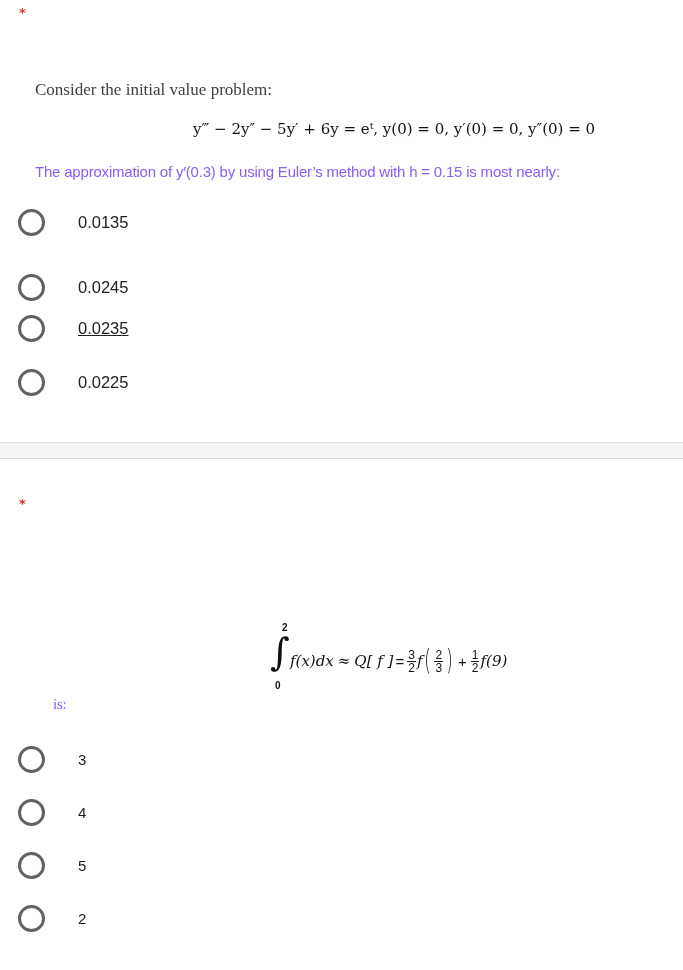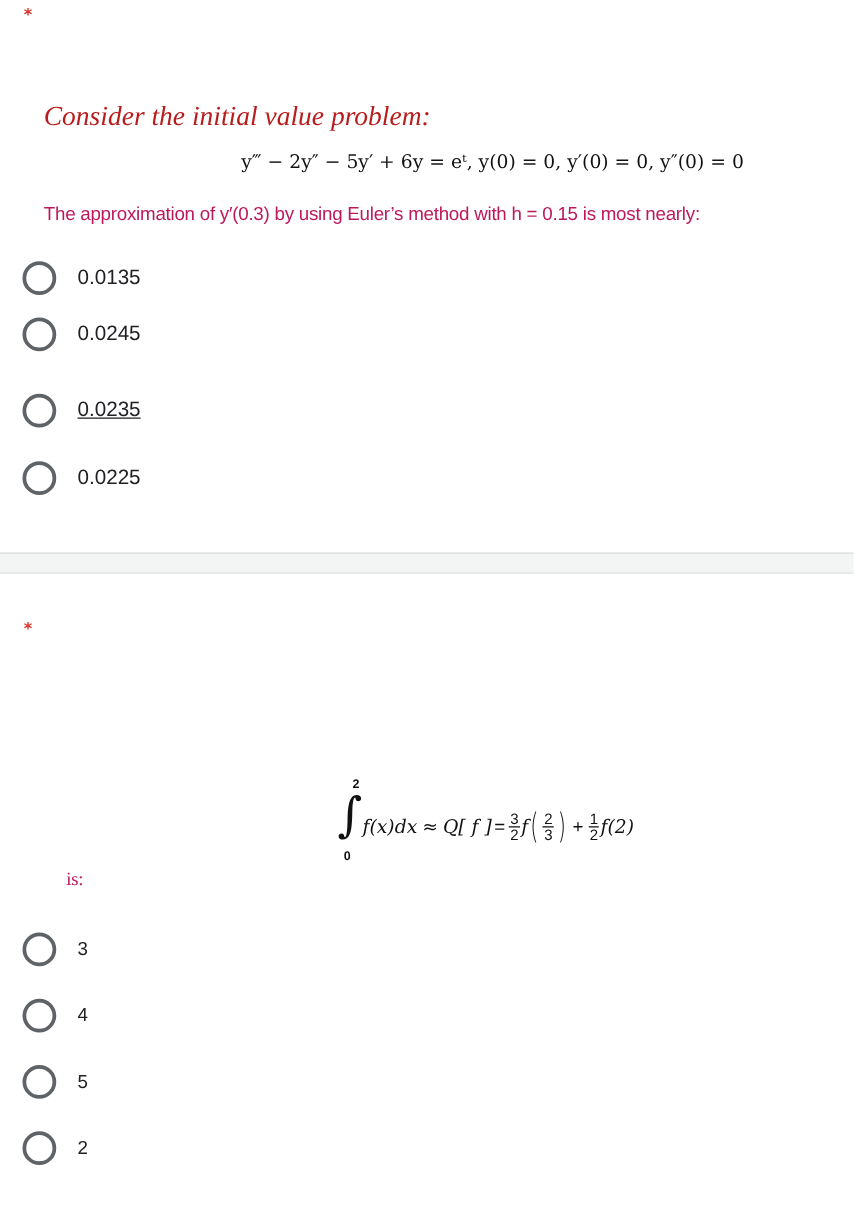--- a/index.html
+++ b/index.html
@@ -16,33 +16,33 @@
       border-top: 1px solid #d9dcdc;
       border-bottom: 1px solid #d9dcdc;
     }
 
     .required {
       position: absolute; color: #d93025; font-size: 13px; font-weight: bold;
       font-family: "DejaVu Sans", sans-serif;
     }
 
     .serif-text {
-      position: absolute; font-family: "Liberation Serif", serif; font-size: 22px; color: #b91c1c; font-style: italic;
+      position: absolute; font-family: "Liberation Serif", serif; font-size: 17px; color: #404040;
     }
     .math-line {
       position: absolute; font-family: "DejaVu Serif", serif; font-size: 15px; color: #111;
       white-space: nowrap;
     }
     .calibri-text {
-      position: absolute; font-family: "Liberation Sans", sans-serif; font-size: 15px; color: #be185d;
+      position: absolute; font-family: "Liberation Sans", sans-serif; font-size: 15px; color: #8b5cf6;
       white-space: nowrap; letter-spacing: -0.2px;
     }
 
     .option {
-      position: absolute; left: 18px; height: 30px; display: flex; align-items: center; cursor: pointer;
+      position: absolute; left: 18px; height: 30px; display: flex; align-items: center; cursor: pointer; gap: 16px;
     }
     .radio {
       width: 27px; height: 27px; border-radius: 50%;
       border: 3px solid #5f6368; background: #fff; flex: none;
     }
     .option-label {
       margin-left: 17px; font-size: 16.5px; color: #202124; font-family: "Liberation Sans", sans-serif;
     }
 
     
@@ -68,21 +68,21 @@
   <div class="serif-text" style="left:35px; top:80px;">Consider the initial value problem:</div>
 
   <div class="math-line" style="left:193px; top:120px;">y‴ − 2y″ − 5y′ + 6y = eᵗ,   y(0) = 0, y′(0) = 0, y″(0) = 0</div>
 
   <div class="calibri-text" style="left:35px; top:163px;">The approximation of y′(0.3) by using Euler’s method with h = 0.15 is most nearly:</div>
 
   <div class="option" style="top:207px;">
     <div class="radio"></div>
     <span class="option-label">0.0135</span>
   </div>
-  <div class="option" style="top:252px;text-align:center;">
+  <div class="option" style="top:272px;text-align:center;">
     <div class="radio"></div>
     <span class="option-label">0.0245</span>
   </div>
   <div class="option" style="top:313px;text-decoration:underline;">
     <div class="radio"></div>
     <span class="option-label">0.0235</span>
   </div>
   <div class="option" style="top:367px;justify-content:center;">
     <div class="radio"></div>
     <span class="option-label">0.0225</span>
@@ -114,21 +114,21 @@
     <span class="frac">
       <span class="num">2</span>
       <span class="den">3</span>
     </span>
     <span class="paren">)</span>
     <span style="margin:0 3px; font-family:'Liberation Sans',sans-serif;">+</span>
     <span class="frac">
       <span class="num">1</span>
       <span class="den">2</span>
     </span>
-    <i>f(2)</i>
+    <i>f(9)</i>
   </div>
 </div>
 
 <div class="calibri-text" style="left:53px; top:696px;font-family:Liberation Serif, serif;">is:</div>
 
 <div class="option" style="top:744px;">
   <div class="radio"></div>
   <span class="option-label" style="font-size:15px;">3</span>
 </div>
 <div class="option" style="top:797px;">

